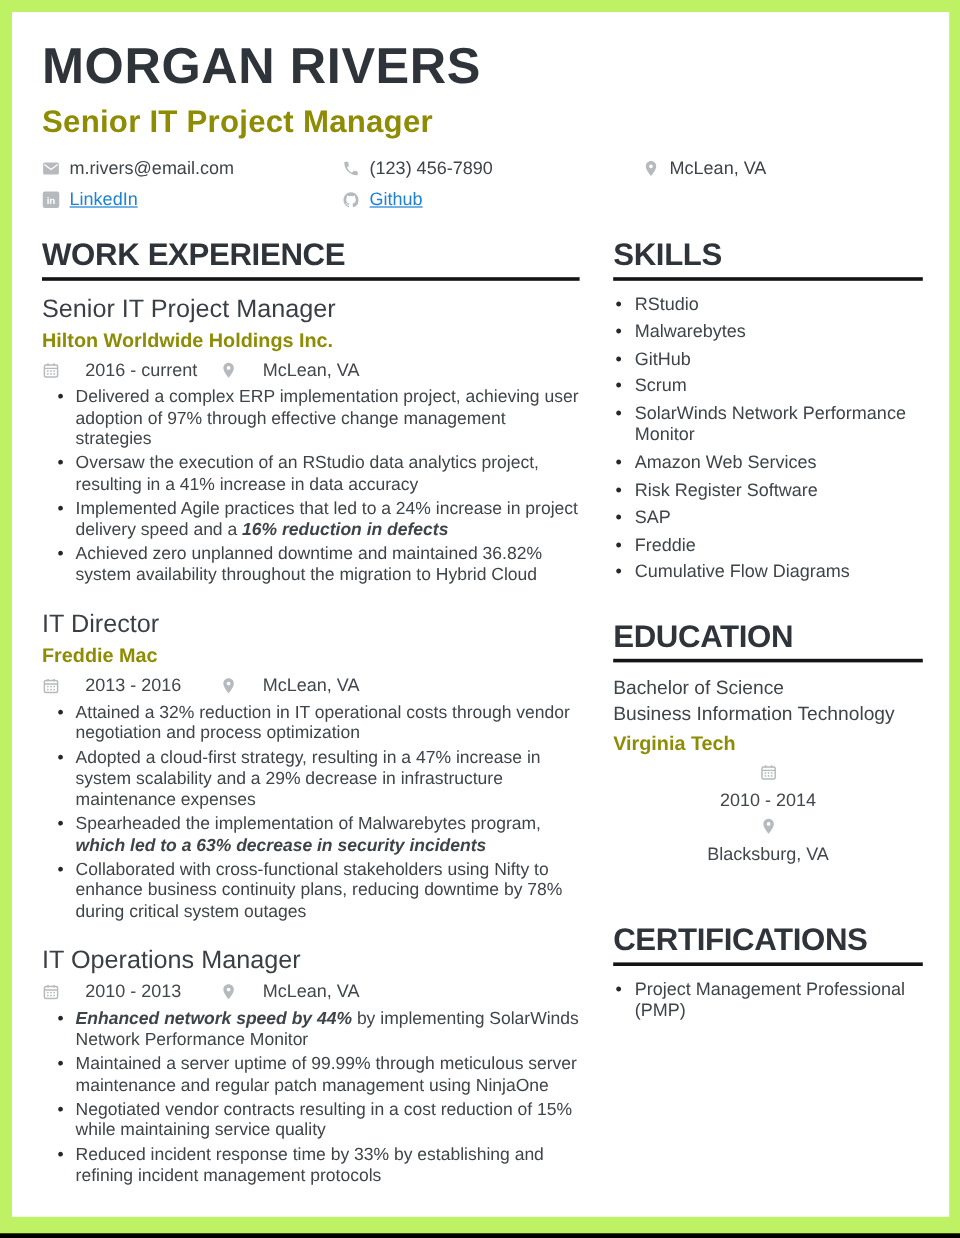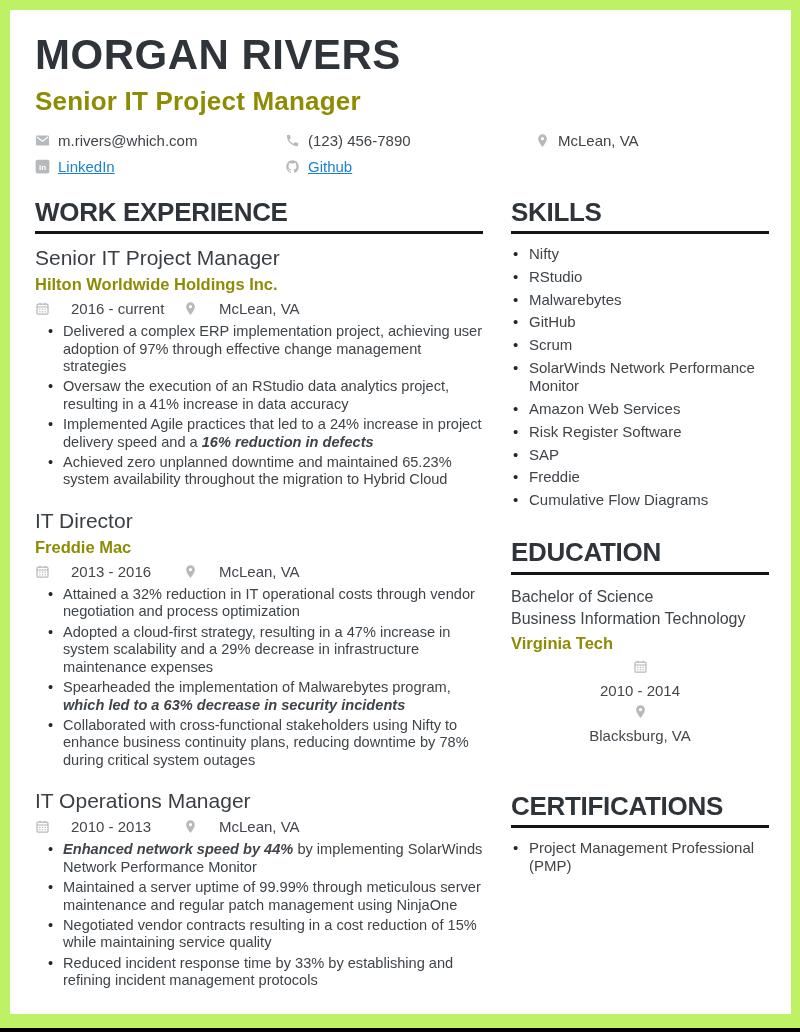--- a/index.html
+++ b/index.html
@@ -65,21 +65,21 @@
       <h1 class="name">MORGAN RIVERS</h1>
       <h2 class="title">Senior IT Project Manager</h2>
       <div class="contact">
           <div class="citem">
             <span class="icn">
               <svg viewBox="0 0 24 24">
                 <rect x="1.5" y="4" width="21" height="16" rx="2" fill="currentColor"></rect>
                 <path d="M3 6.5l9 6.6 9-6.6" fill="none" stroke="#fff" stroke-width="1.8"></path>
               </svg>
             </span>
-            <span>m.rivers@which.com</span>
+            <span>m.rivers@email.com</span>
           </div>
           <div class="citem">
             <span class="icn">
               <svg viewBox="0 0 24 24">
                 <path fill="currentColor" d="M6.62 10.79a15.05 15.05 0 0 0 6.59 6.59l2.2-2.2c.27-.27.67-.36 1.02-.24 1.12.37 2.33.57 3.57.57.55 0 1 .45 1 1V20c0 .55-.45 1-1 1-9.39 0-17-7.61-17-17 0-.55.45-1 1-1h3.5c.55 0 1 .45 1 1 0 1.25.2 2.45.57 3.57.11.35.03.74-.25 1.02l-2.2 2.2z"></path>
               </svg>
             </span>
             <span>(123) 456-7890</span>
           </div>
           <div class="citem">
@@ -145,21 +145,21 @@
                         <path fill="currentColor" d="M12 2C8.13 2 5 5.13 5 9c0 5.25 7 13 7 13s7-7.75 7-13c0-3.87-3.13-7-7-7zm0 9.5a2.5 2.5 0 1 1 0-5 2.5 2.5 0 0 1 0 5z"></path>
                       </svg>
                     </span>
         <span class="loc-text">McLean, VA</span>
       </span>
     </div>
     <ul class="bullets">
                   <li><span>Delivered a complex ERP implementation project, achieving user adoption of 97% through effective change management strategies</span></li>
                   <li><span>Oversaw the execution of an RStudio data analytics project, resulting in a 41% increase in data accuracy</span></li>
                   <li><span>Implemented Agile practices that led to a 24% increase in project delivery speed and a </span><span class="em">16% reduction in defects</span></li>
-                  <li><span>Achieved zero unplanned downtime and maintained 65.23% system availability throughout the migration to Hybrid Cloud</span></li>
+                  <li><span>Achieved zero unplanned downtime and maintained 36.82% system availability throughout the migration to Hybrid Cloud</span></li>
                 </ul>
   </article>
 
   <article class="job">
     <div class="job-title">IT Director</div>
     <div class="company">Freddie Mac</div>
     <div class="job-meta">
       <span class="meta-item date">
         <span class="icn">
                       <svg viewBox="0 0 24 24">
@@ -236,21 +236,20 @@
   </article>
 </div>
         </section>
       </main>
 
       <aside class="col-right">
 
         <section class="skills">
           <h3 class="sec">SKILLS</h3>
           <ul class="plain" id="skills-list">
-              <li>Nifty</li>
               <li>RStudio</li>
               <li>Malwarebytes</li>
               <li>GitHub</li>
               <li>Scrum</li>
               <li>SolarWinds Network Performance Monitor</li>
               <li>Amazon Web Services</li>
               <li>Risk Register Software</li>
               <li>SAP</li>
               <li>Freddie</li>
               <li>Cumulative Flow Diagrams</li>

